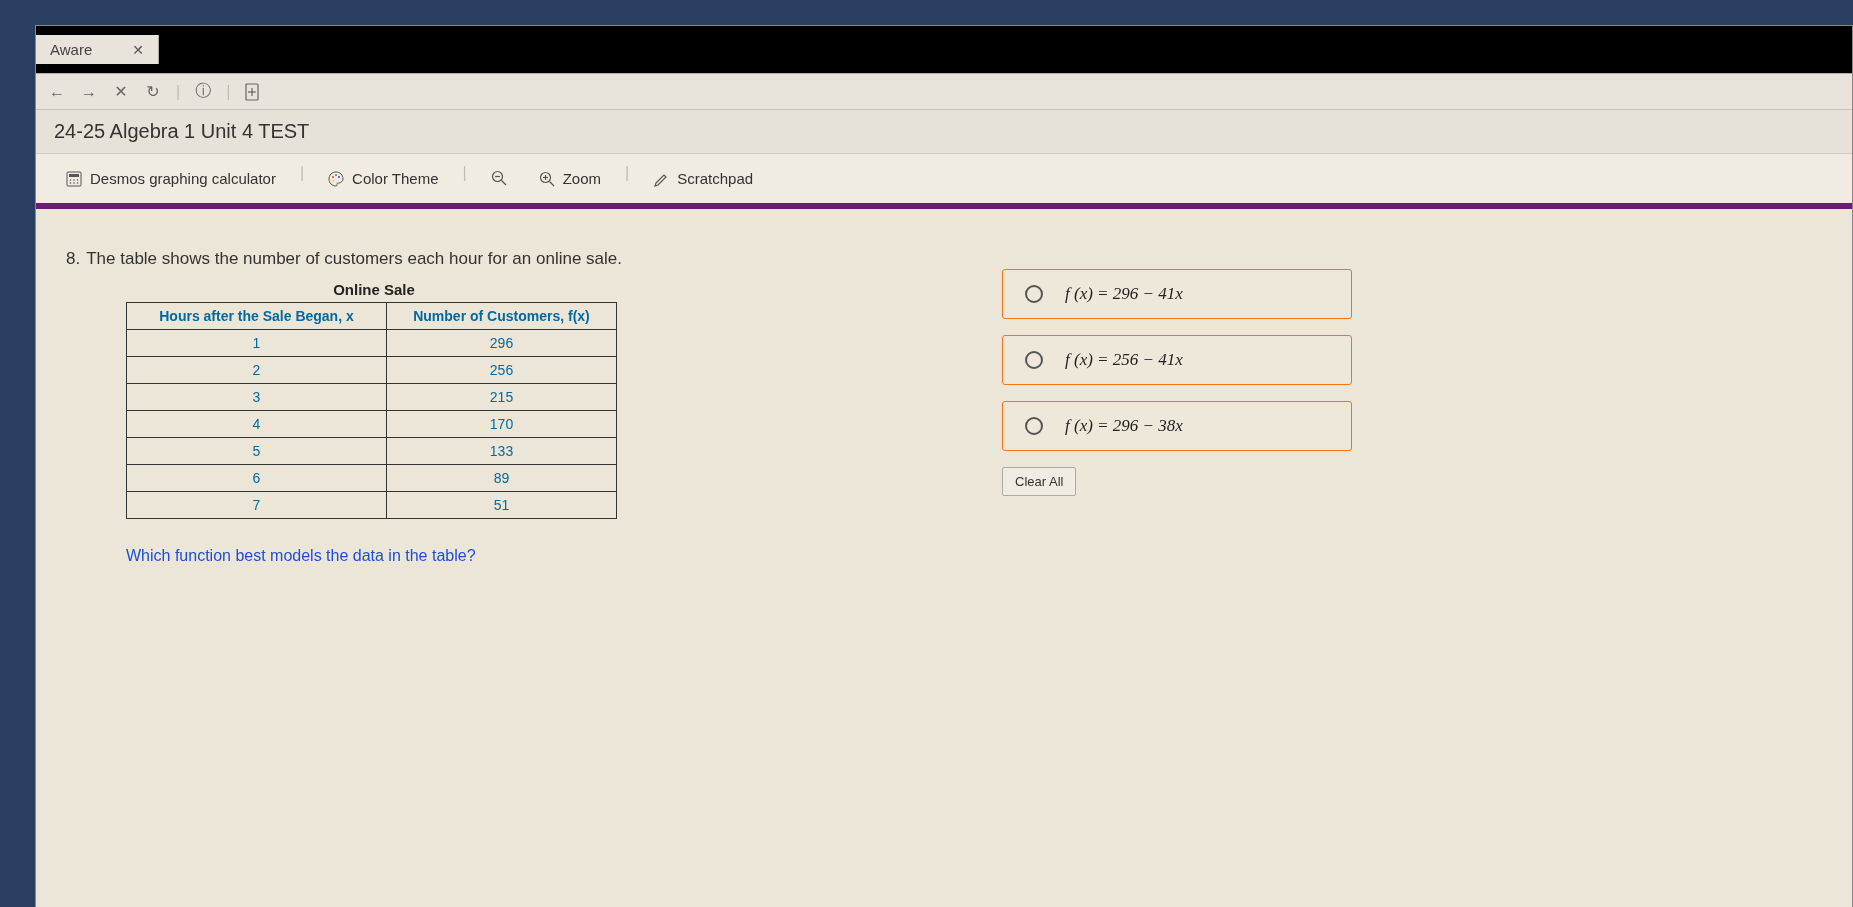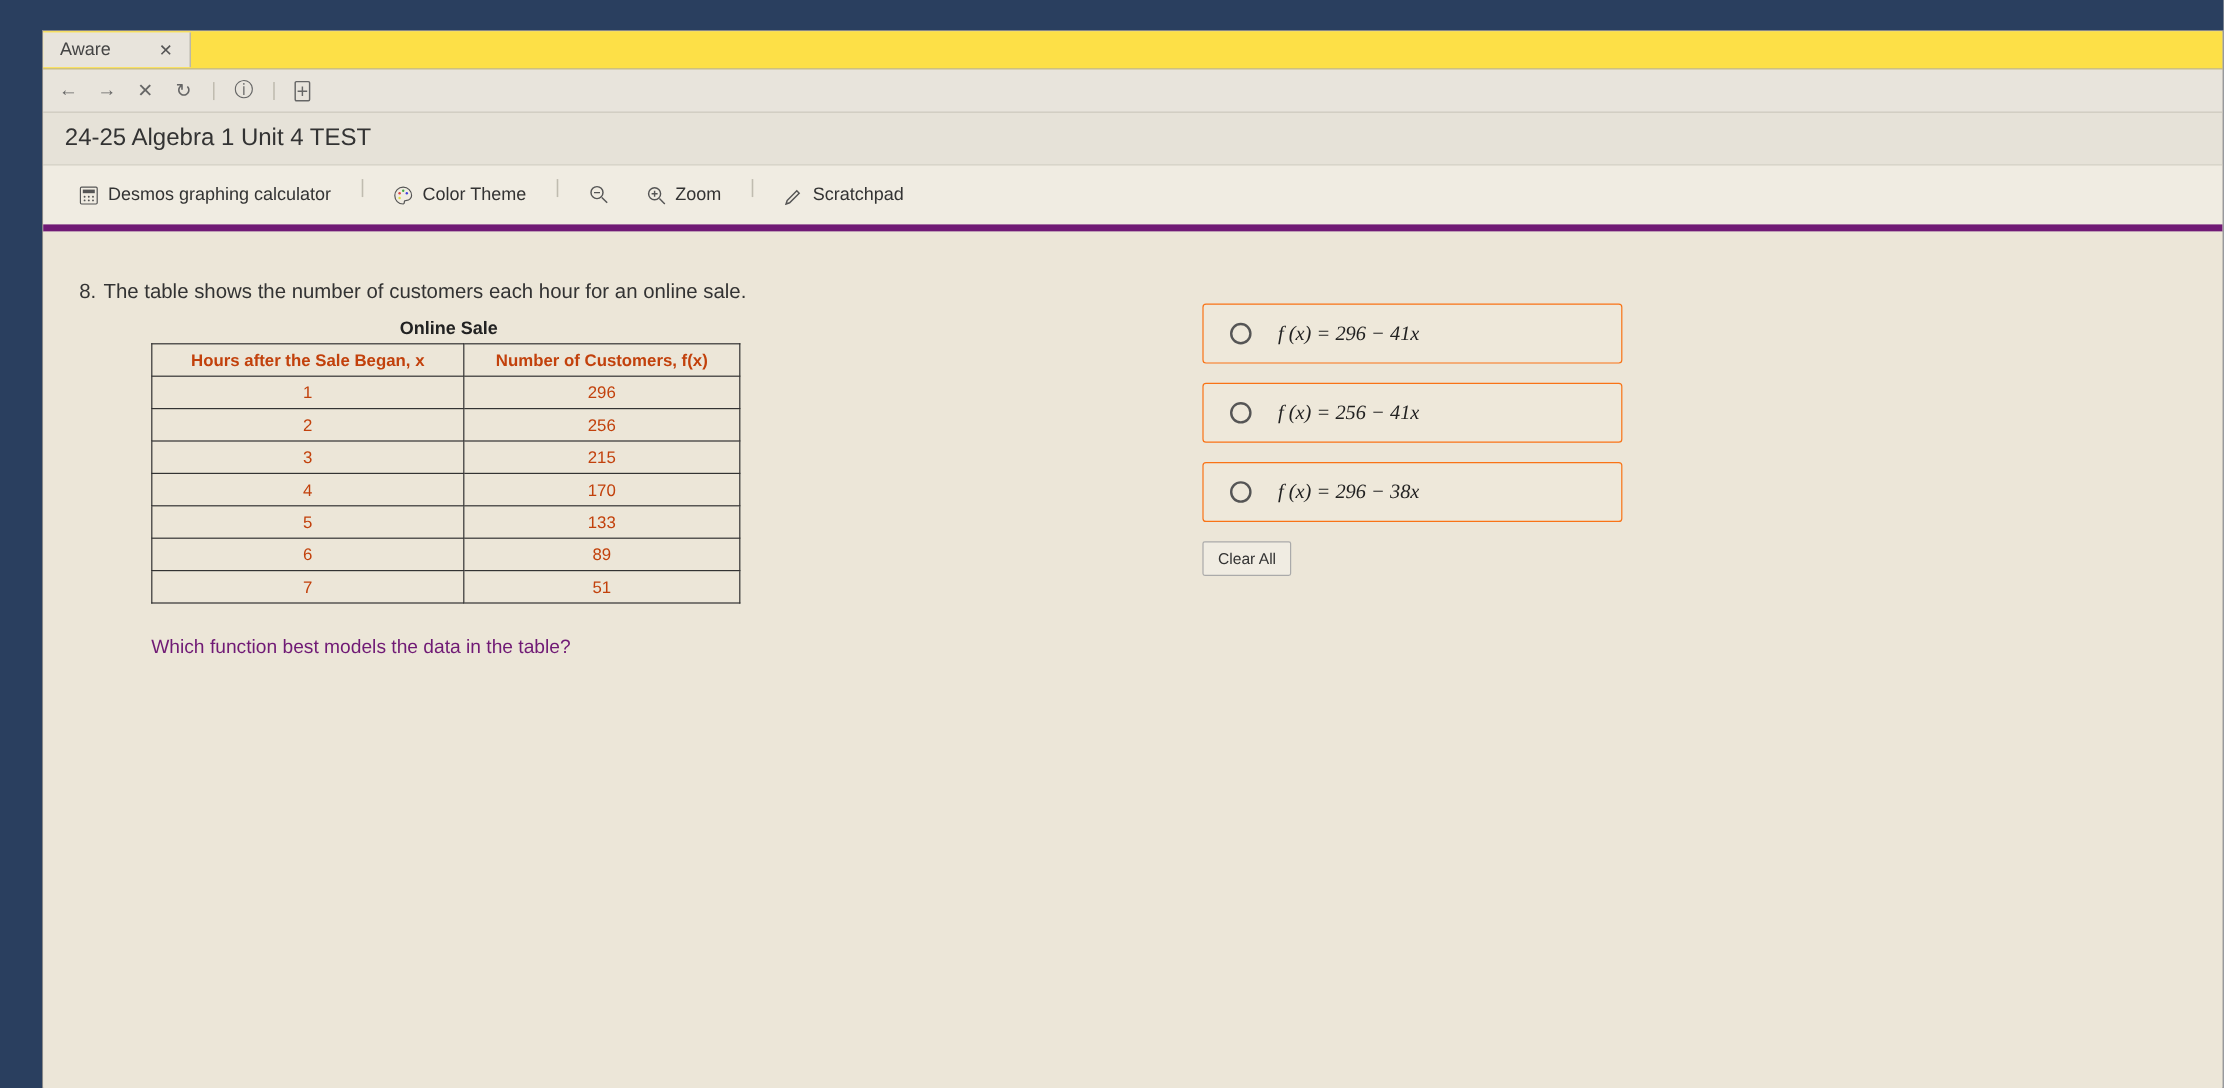--- a/index.html
+++ b/index.html
@@ -11,24 +11,24 @@
       overflow: hidden;
     }
     .browser-frame {
       background: #e8e4dc;
       margin: 25px 0 0 35px;
       width: 1818px;
       height: 882px;
       border: 1px solid #888;
     }
     .tab-row {
-      background: #fde047;
-      display: flex;
-      align-items: center;
-      height: 32px;
+      background: #000000;
+      display: flex;
+      align-items: center;
+      height: 48px;
       border-bottom: 1px solid #b0aca0;
     }
     .tab {
       background: #e8e4dc;
       padding: 6px 14px;
       display: flex;
       align-items: center;
       gap: 40px;
       border-right: 1px solid #b0aca0;
       font-size: 15px;
@@ -96,28 +96,28 @@
     }
     table {
       border-collapse: collapse;
       background: #ece6d8;
     }
     th, td {
       border: 1px solid #333;
       padding: 5px 13px;
       font-size: 14px;
       text-align: center;
-      color: #c2410c;
+      color: #0369a1;
     }
     th { font-weight: bold; }
     .th-left { width: 260px; }
     .th-right { width: 230px; }
     .follow-up {
       font-size: 16px;
-      color: #701a75;
+      color: #1d4ed8;
       margin-top: 28px;
       margin-left: 60px;
     }
     .answers { flex: 0 0 auto; margin-top: 20px; }
     .answer-option {
       display: flex;
       align-items: center;
       gap: 22px;
       padding: 14px 22px;
       margin-bottom: 16px;

